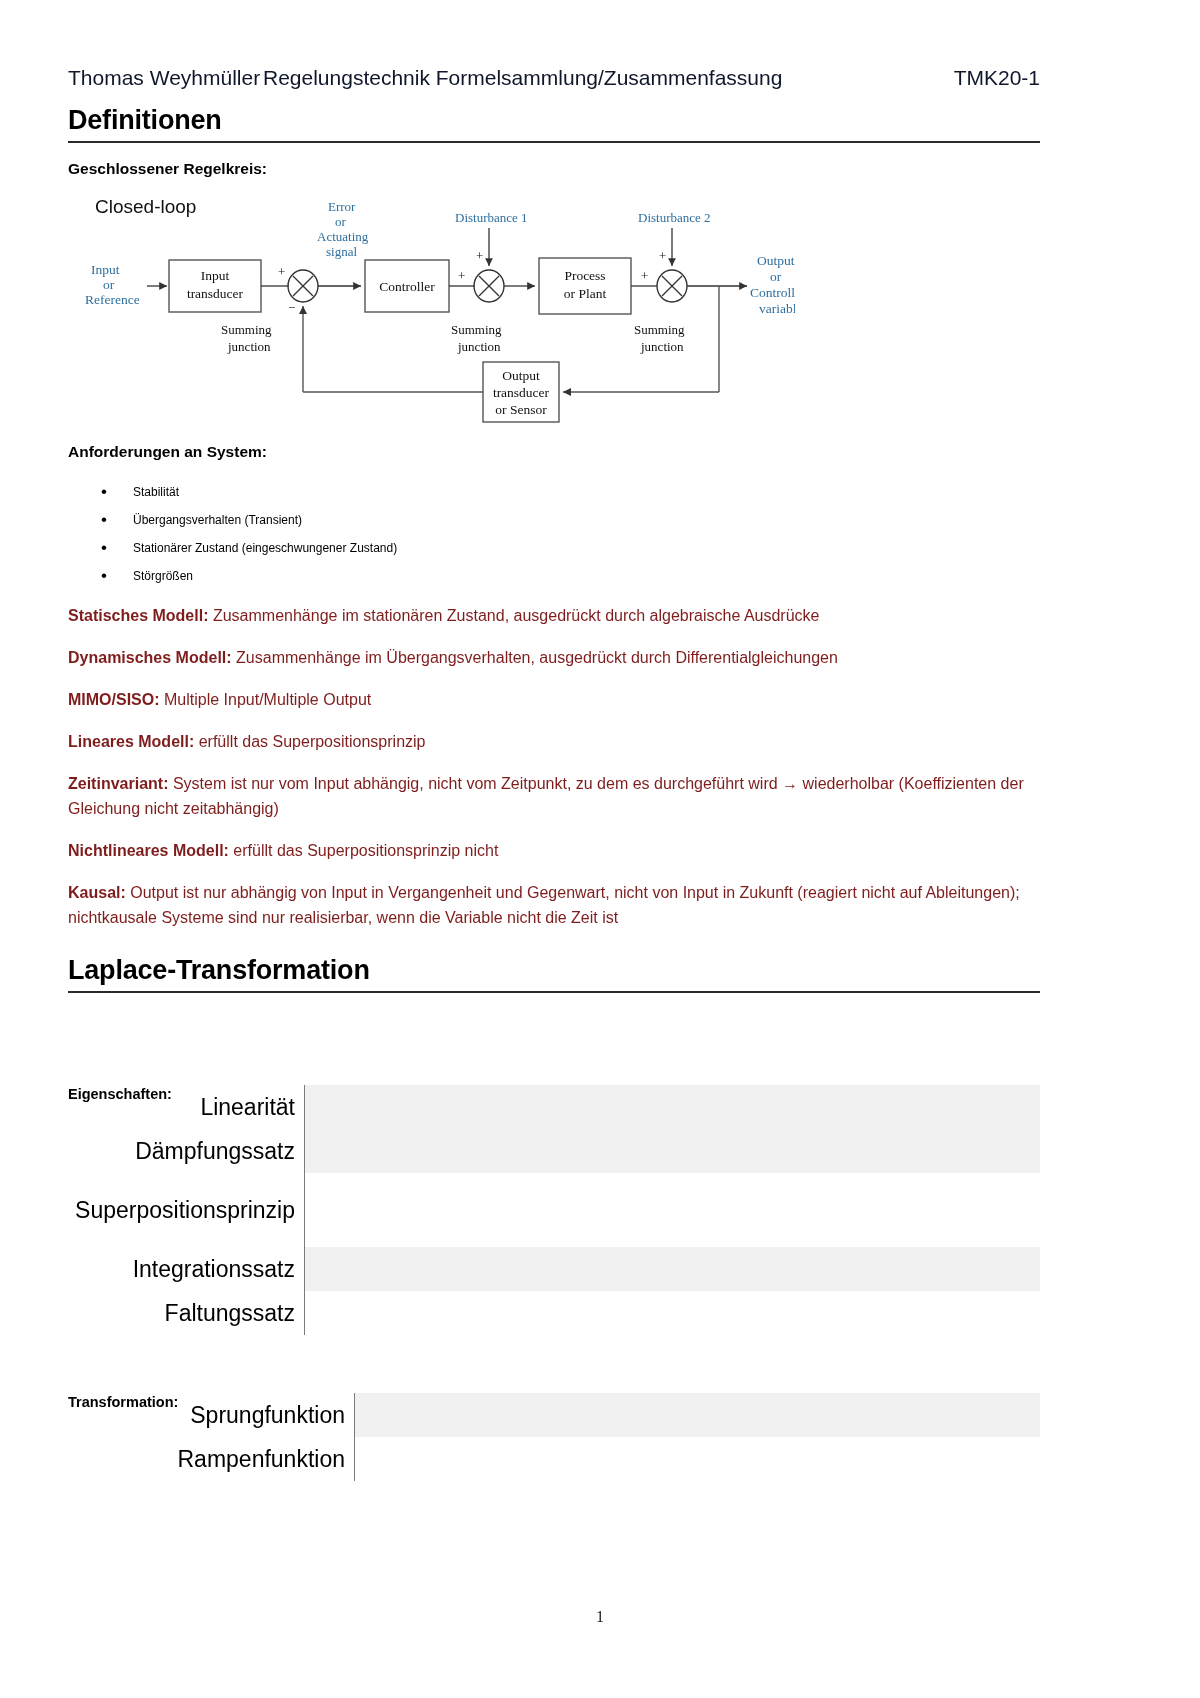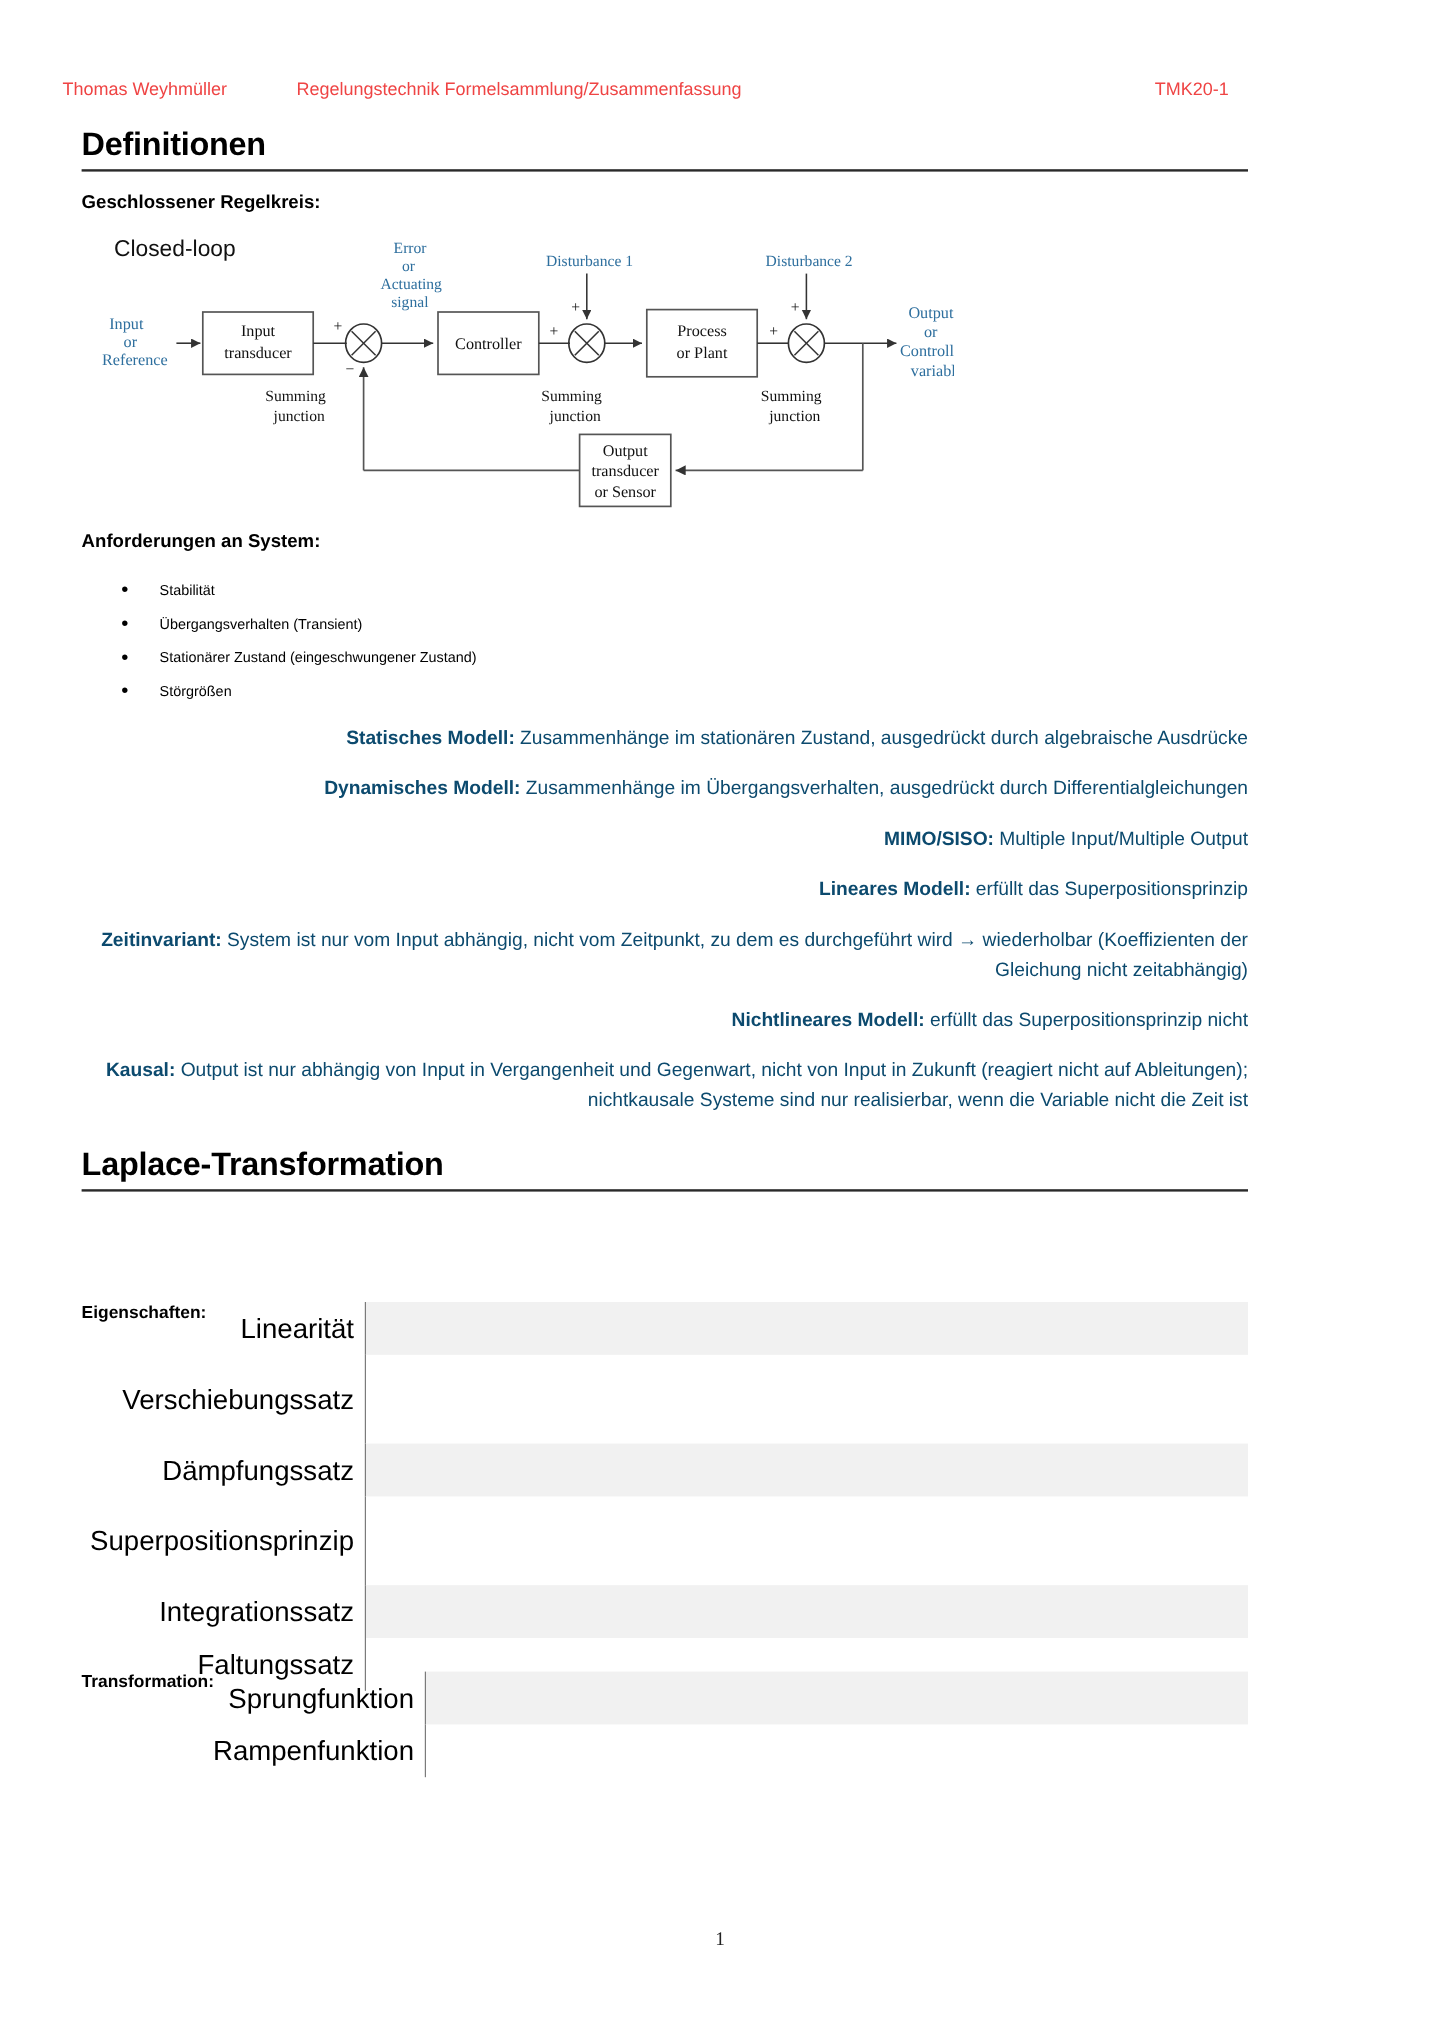--- a/index.html
+++ b/index.html
@@ -19,26 +19,26 @@
     position: relative;
     width: 1200px;
     height: 1698px;
     padding: 0;
     box-sizing: border-box;
   }
 
   
   .doc-header {
     position: absolute;
-    left: 52px;
+    left: 68px;
     top: 66px;
     width: 972px;
     height: 20px;
-    font-size: 15px;
-    color: #ef4444;
+    font-size: 21px;
+    color: #0f172a;
   }
   .doc-header .hdr-author {
     position: absolute;
     left: 0;
     top: 0;
     white-space: nowrap;
   }
   .doc-header .hdr-title {
     position: absolute;
     left: 195px;
@@ -122,22 +122,22 @@
   .defs {
     position: absolute;
     left: 68px;
     top: 603px;
     width: 972px;
   }
   .def-p {
     font-size: 16px;
     line-height: 25px;
     margin: 0 0 17px 0;
-    color: #0c4a6e;
-    text-align: right;
+    color: #7f1d1d;
+    text-align: left;
   }
   .def-p b { font-weight: bold; }
 
   
   .t-label {
     position: absolute;
     left: 68px;
     font-size: 14.5px;
     font-weight: bold;
     white-space: nowrap;
@@ -355,24 +355,20 @@
   </div>
 
   <div class="t-label" id="lbl-eigenschaften">Eigenschaften:</div>
 
   <table class="prop-table" id="tbl-eigenschaften">
     <tbody>
       <tr class="shade">
         <td class="key r-h1">Linearität</td>
         <td class="val r-h1"></td>
       </tr>
-      <tr>
-        <td class="key r-h2">Verschiebungssatz</td>
-        <td class="val r-h2"></td>
-      </tr>
       <tr class="shade">
         <td class="key r-h1">Dämpfungssatz</td>
         <td class="val r-h1"></td>
       </tr>
       <tr>
         <td class="key r-h2">Superpositionsprinzip</td>
         <td class="val r-h2"></td>
       </tr>
       <tr class="shade">
         <td class="key r-h1">Integrationssatz</td>

